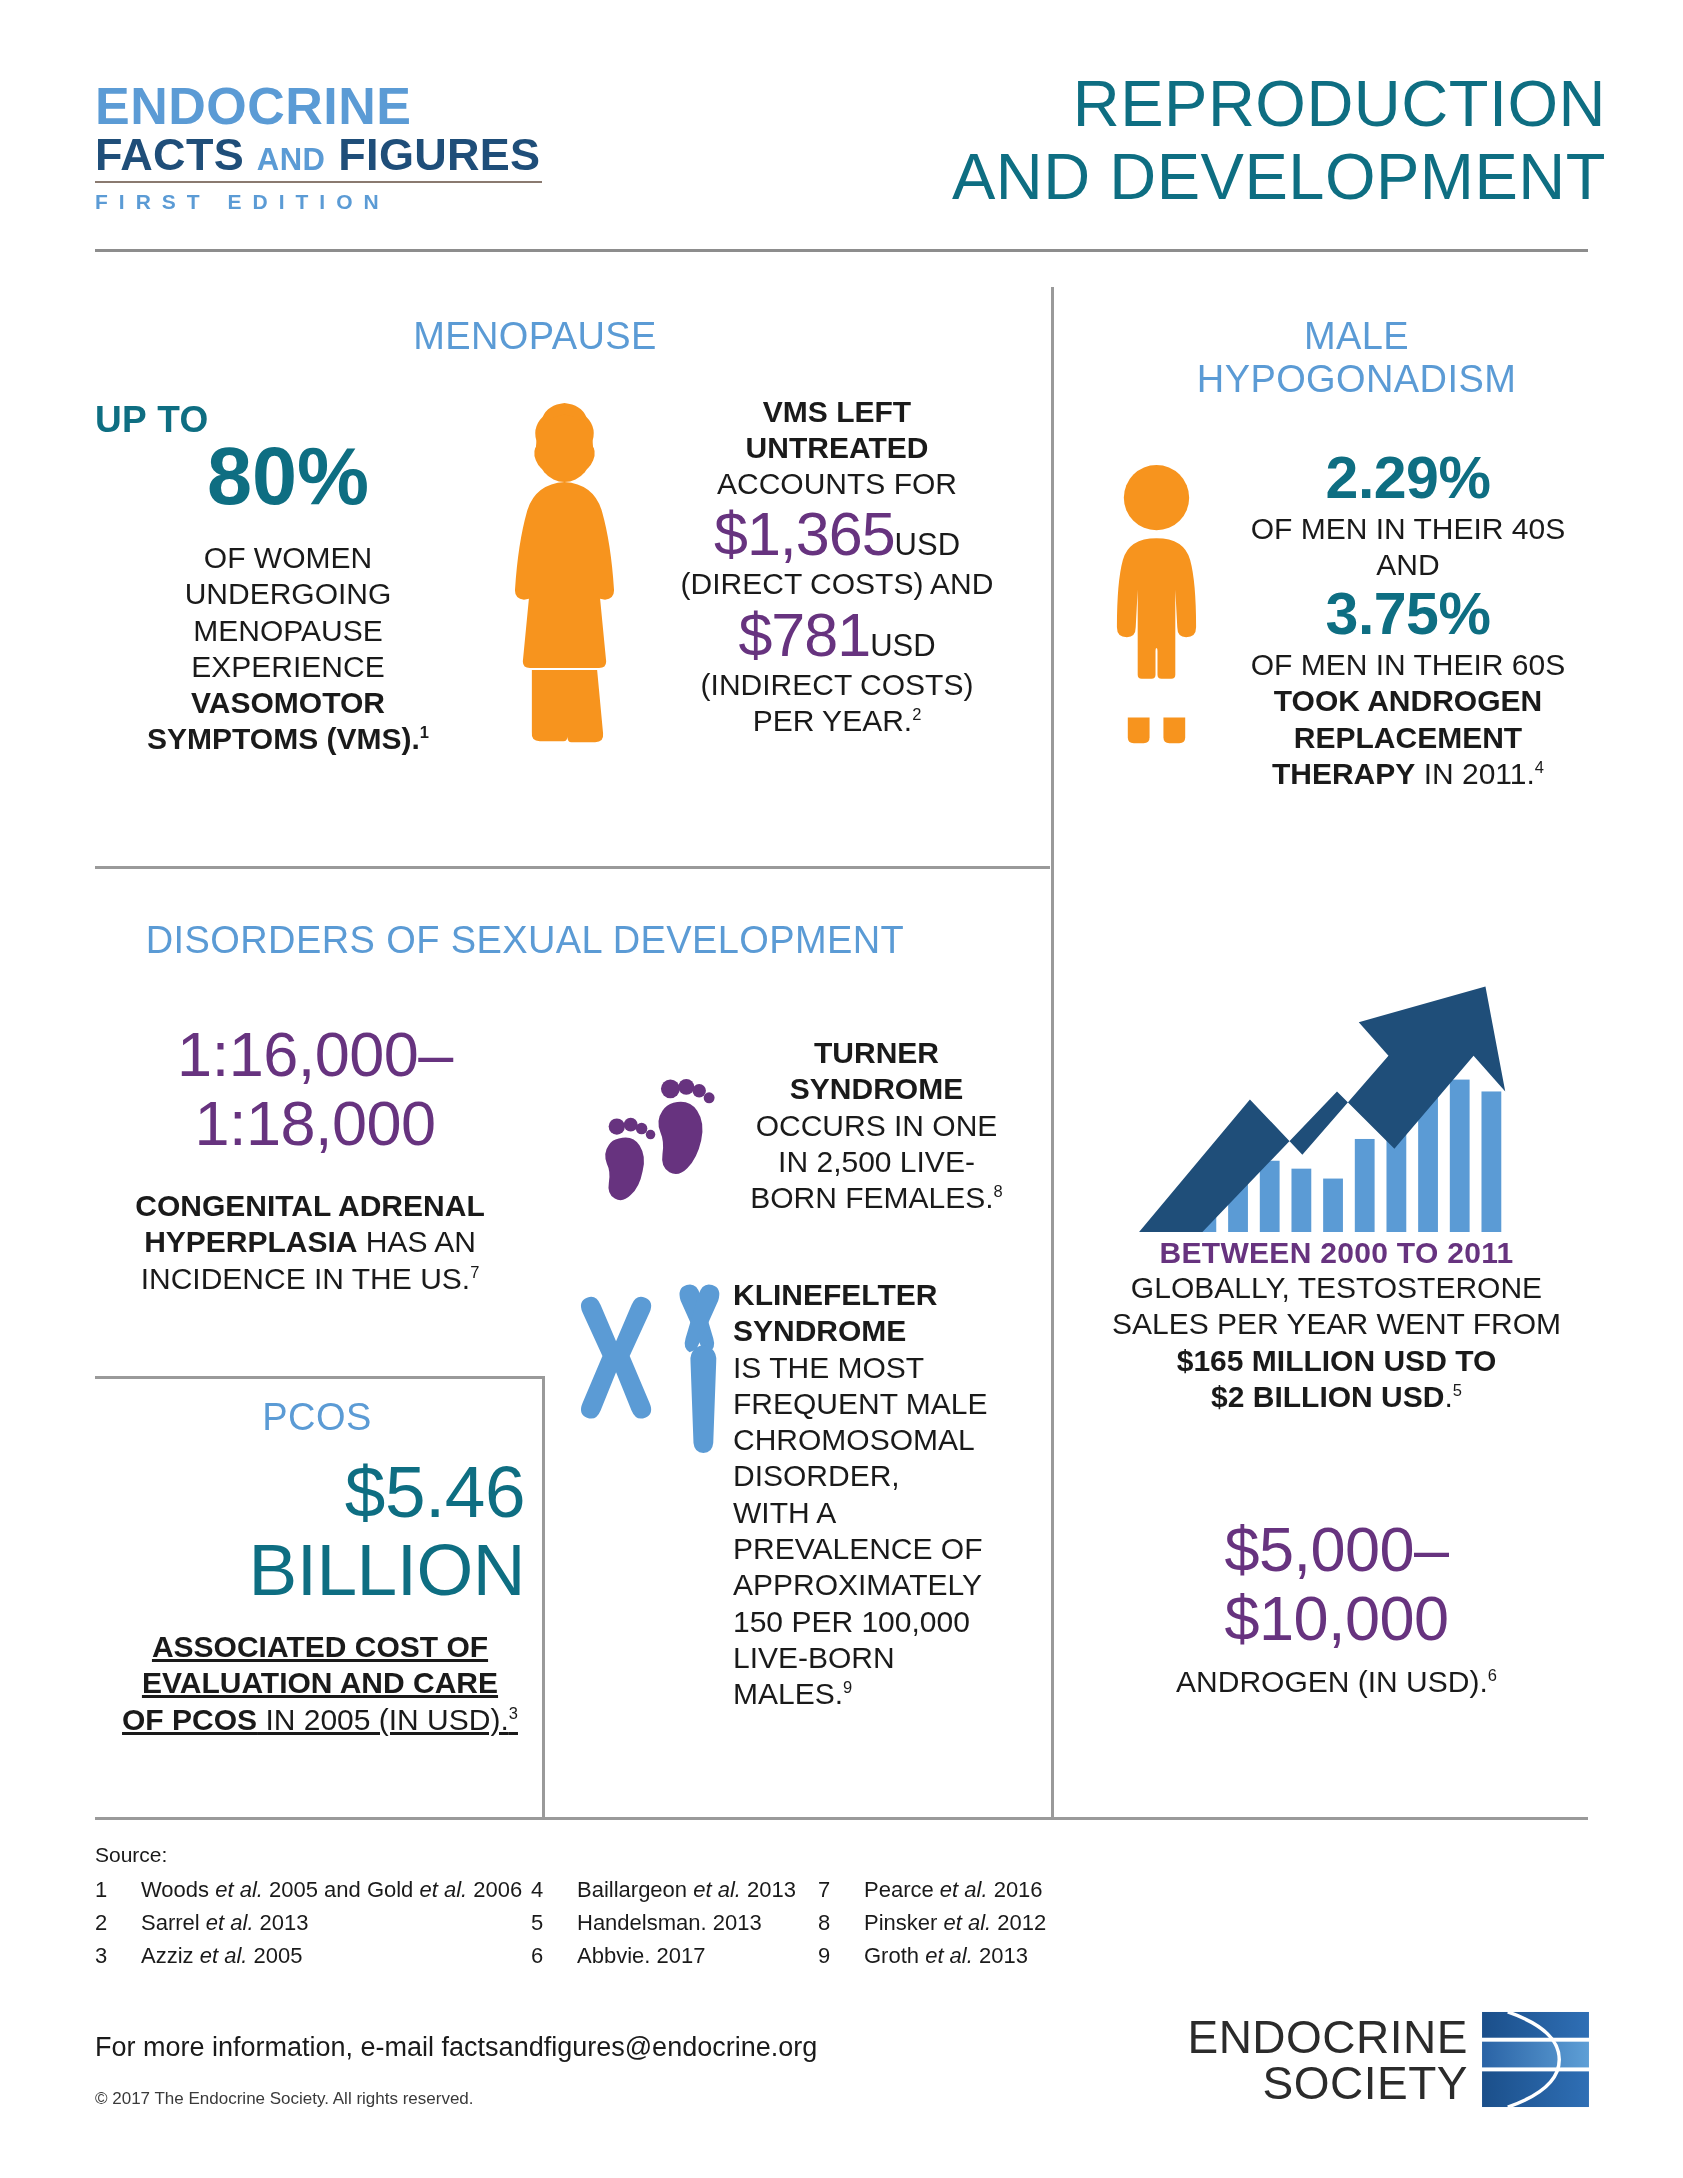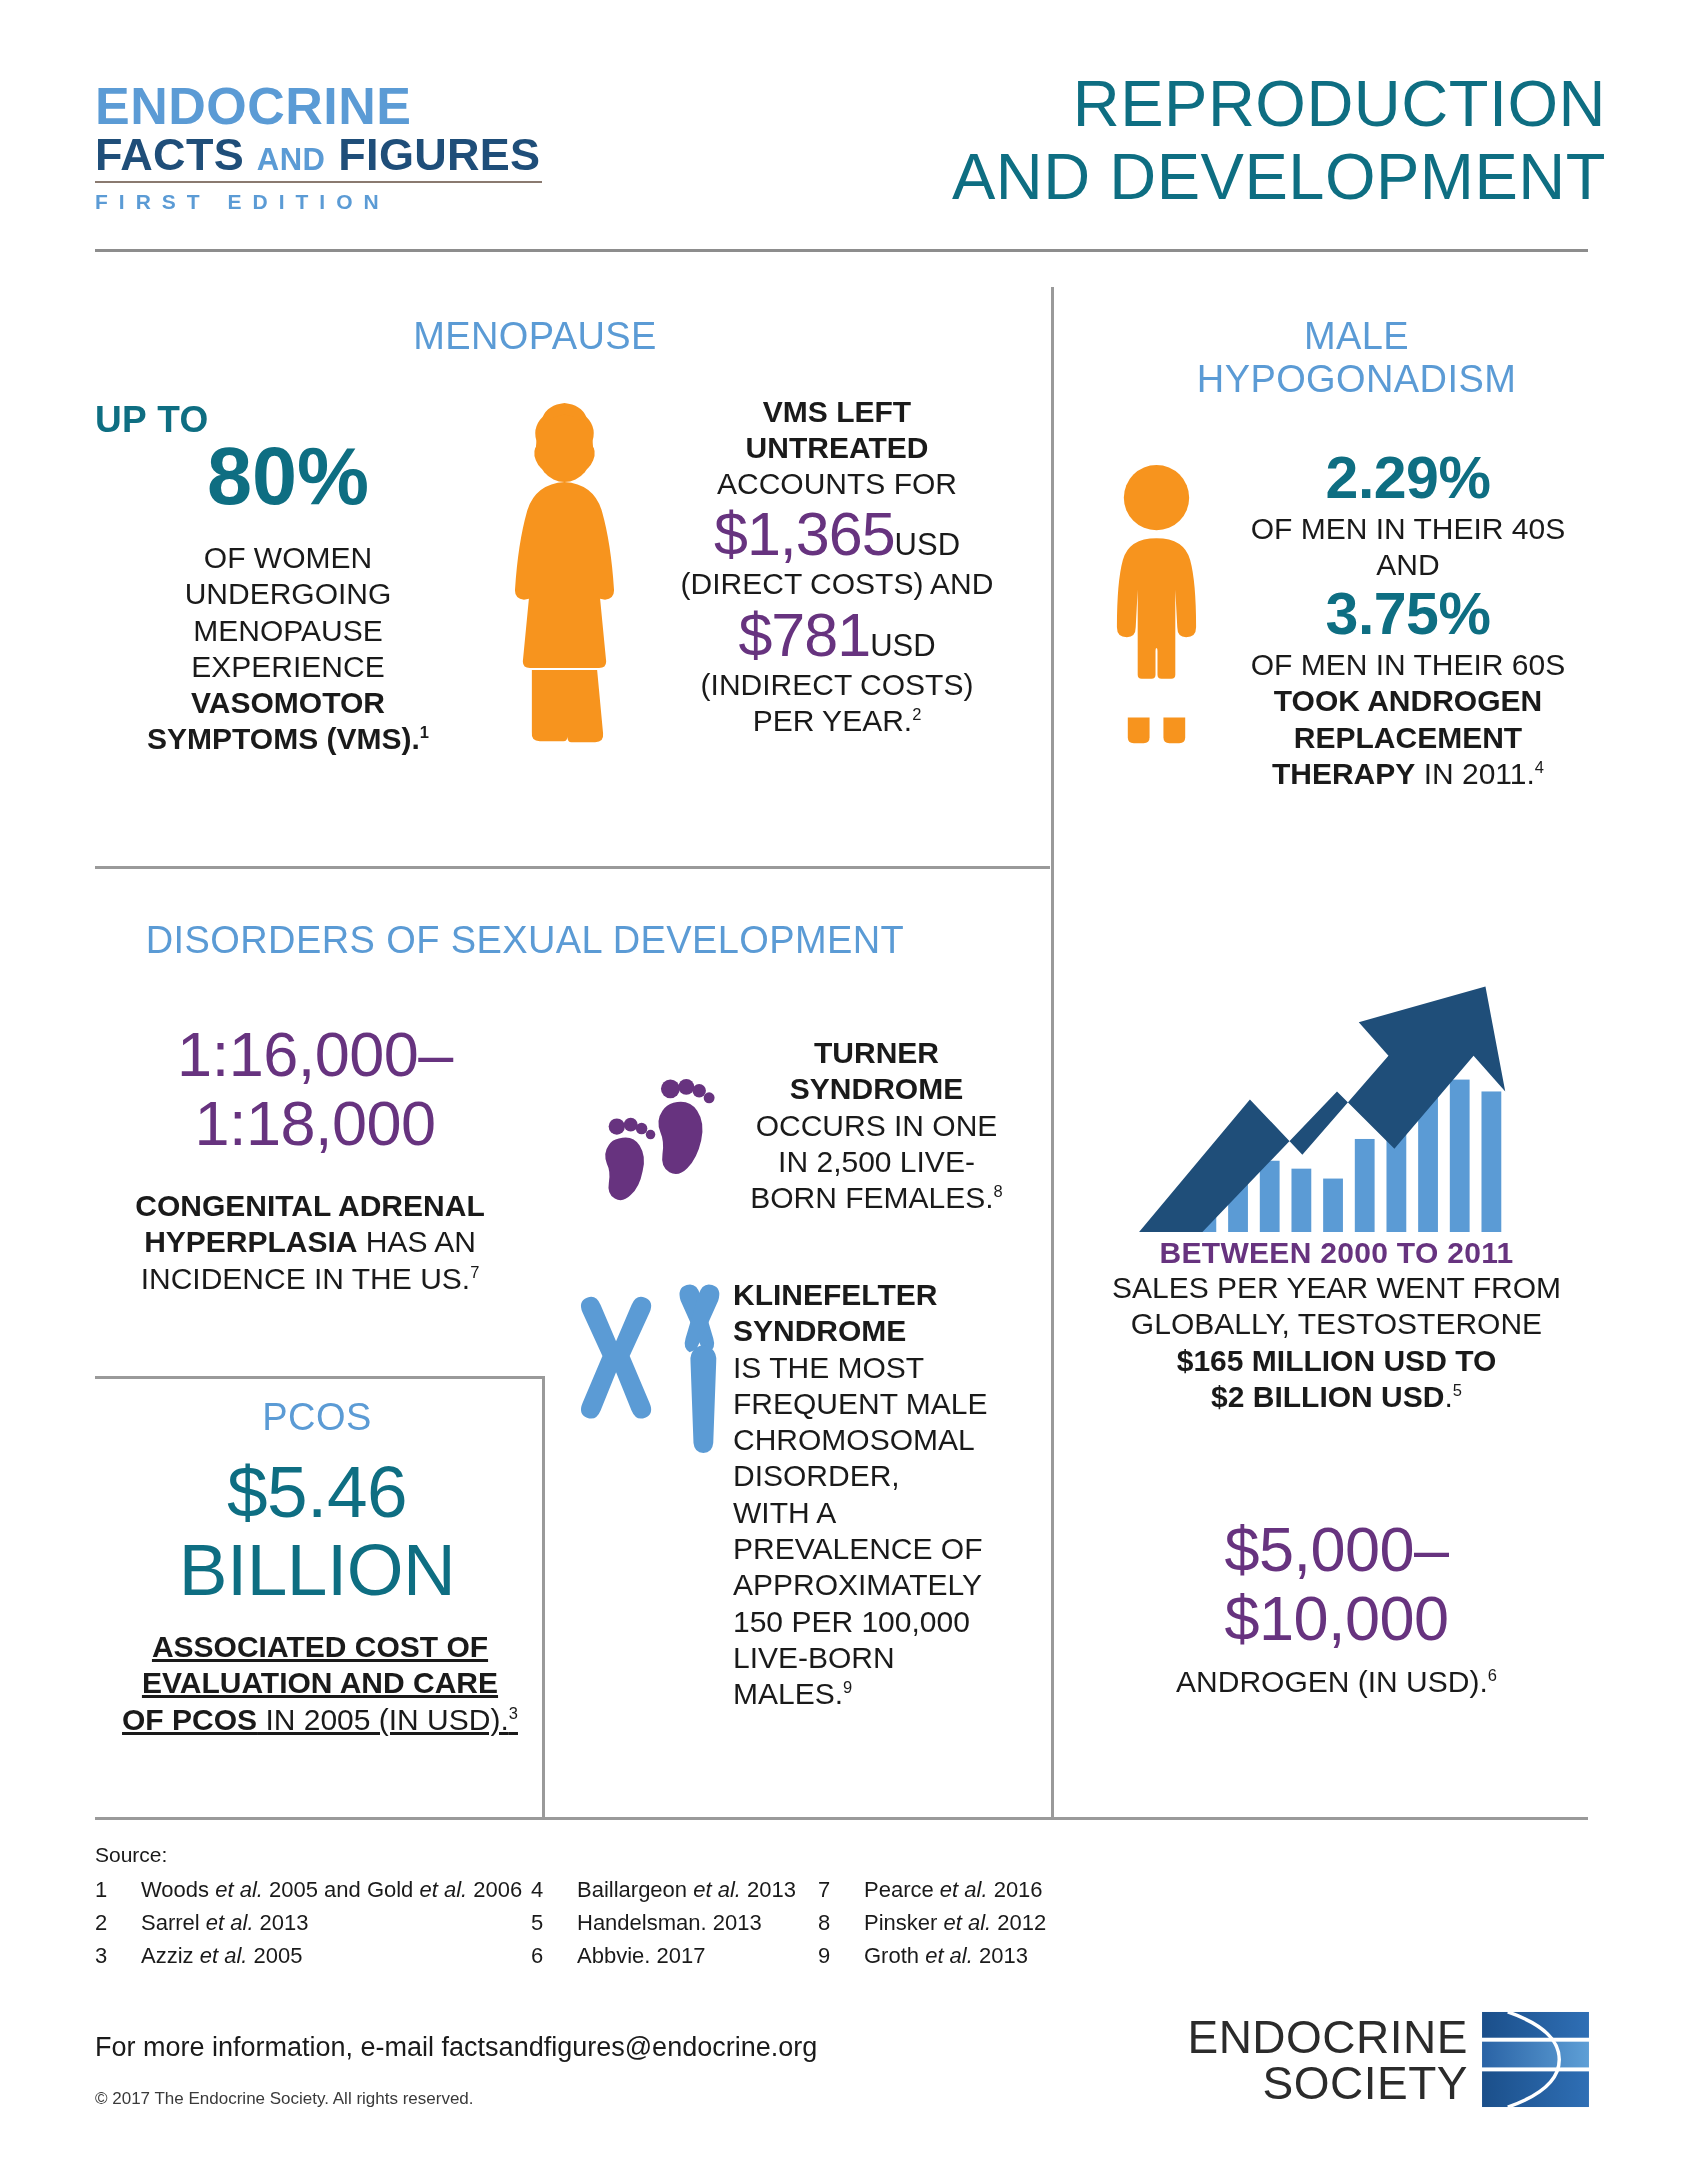--- a/index.html
+++ b/index.html
@@ -69,21 +69,21 @@
   .cah-body { position: absolute; left: 97px; top: 1188px; width: 426px; font-size: 30px; line-height: 1.21; text-align: center; }
 
   .feet { position: absolute; left: 582px; top: 1067px; width: 149px; height: 139px; }
   .turner { position: absolute; left: 733px; top: 1035px; width: 287px; text-align: center; font-size: 30px; line-height: 1.21; }
 
   .xy { position: absolute; left: 574px; top: 1277px; width: 158px; height: 178px; }
   .klf { position: absolute; left: 733px; top: 1277px; width: 287px; font-size: 30px; line-height: 1.21; }
 
   
   .pcos-head { position: absolute; left: 119px; top: 1396px; width: 396px; font-size: 38px; }
-  .pcos-amt { position: absolute; left: 109px; top: 1453px; width: 416px; text-align: center;
+  .pcos-amt { position: absolute; left: 109px; top: 1453px; width: 416px; text-align: right;
               font-size: 73px; color: #0e6e82; font-weight: 300; line-height: 1.07; letter-spacing: -0.5px; }
   .pcos-body { position: absolute; left: 107px; top: 1629px; width: 426px; font-size: 30px; line-height: 1.21; text-align: center; text-decoration: underline; }
 
   
   .arrow-chart { position: absolute; left: 1129px; top: 945px; width: 416px; height: 287px; }
   .testo { position: absolute; left: 1089px; top: 1236px; width: 495px; text-align: center; }
   .testo .hl { font-size: 30px; font-weight: bold; color: #67337f; letter-spacing: 0.3px; }
   .testo .ln { font-size: 30px; line-height: 1.21; }
 
   .topical { position: absolute; left: 1099px; top: 1515px; width: 475px; text-align: center; }
@@ -279,22 +279,22 @@
       <rect x="260" y="160" width="20" height="130"></rect>
       <rect x="292" y="128" width="20" height="162"></rect>
       <rect x="324" y="136" width="20" height="154"></rect>
       <rect x="356" y="148" width="20" height="142"></rect>
     </g>
     <path d="M10 290 L122 156 L175 212 L262 112 L232 78 L360 42 L380 148 L348 112 L268 206 L210 148 L74 290 Z" fill="#1f4e79"></path>
   </svg>
 
   <div class="testo">
     <div class="hl">BETWEEN 2000 TO 2011</div>
+    <div class="ln">GLOBALLY, TESTOSTERONE</div>
     <div class="ln">SALES PER YEAR WENT FROM</div>
-    <div class="ln">GLOBALLY, TESTOSTERONE</div>
     <div class="ln b">$165 MILLION USD TO</div>
     <div class="ln"><span class="b">$2 BILLION USD</span><span>.</span><sup>5</sup></div>
   </div>
 
   <div class="topical">
     <div class="big">$5,000–</div>
     <div class="big">$10,000</div>
     <div class="ln"><span>ANDROGEN (IN USD).</span><sup>6</sup></div>
   </div>
 

